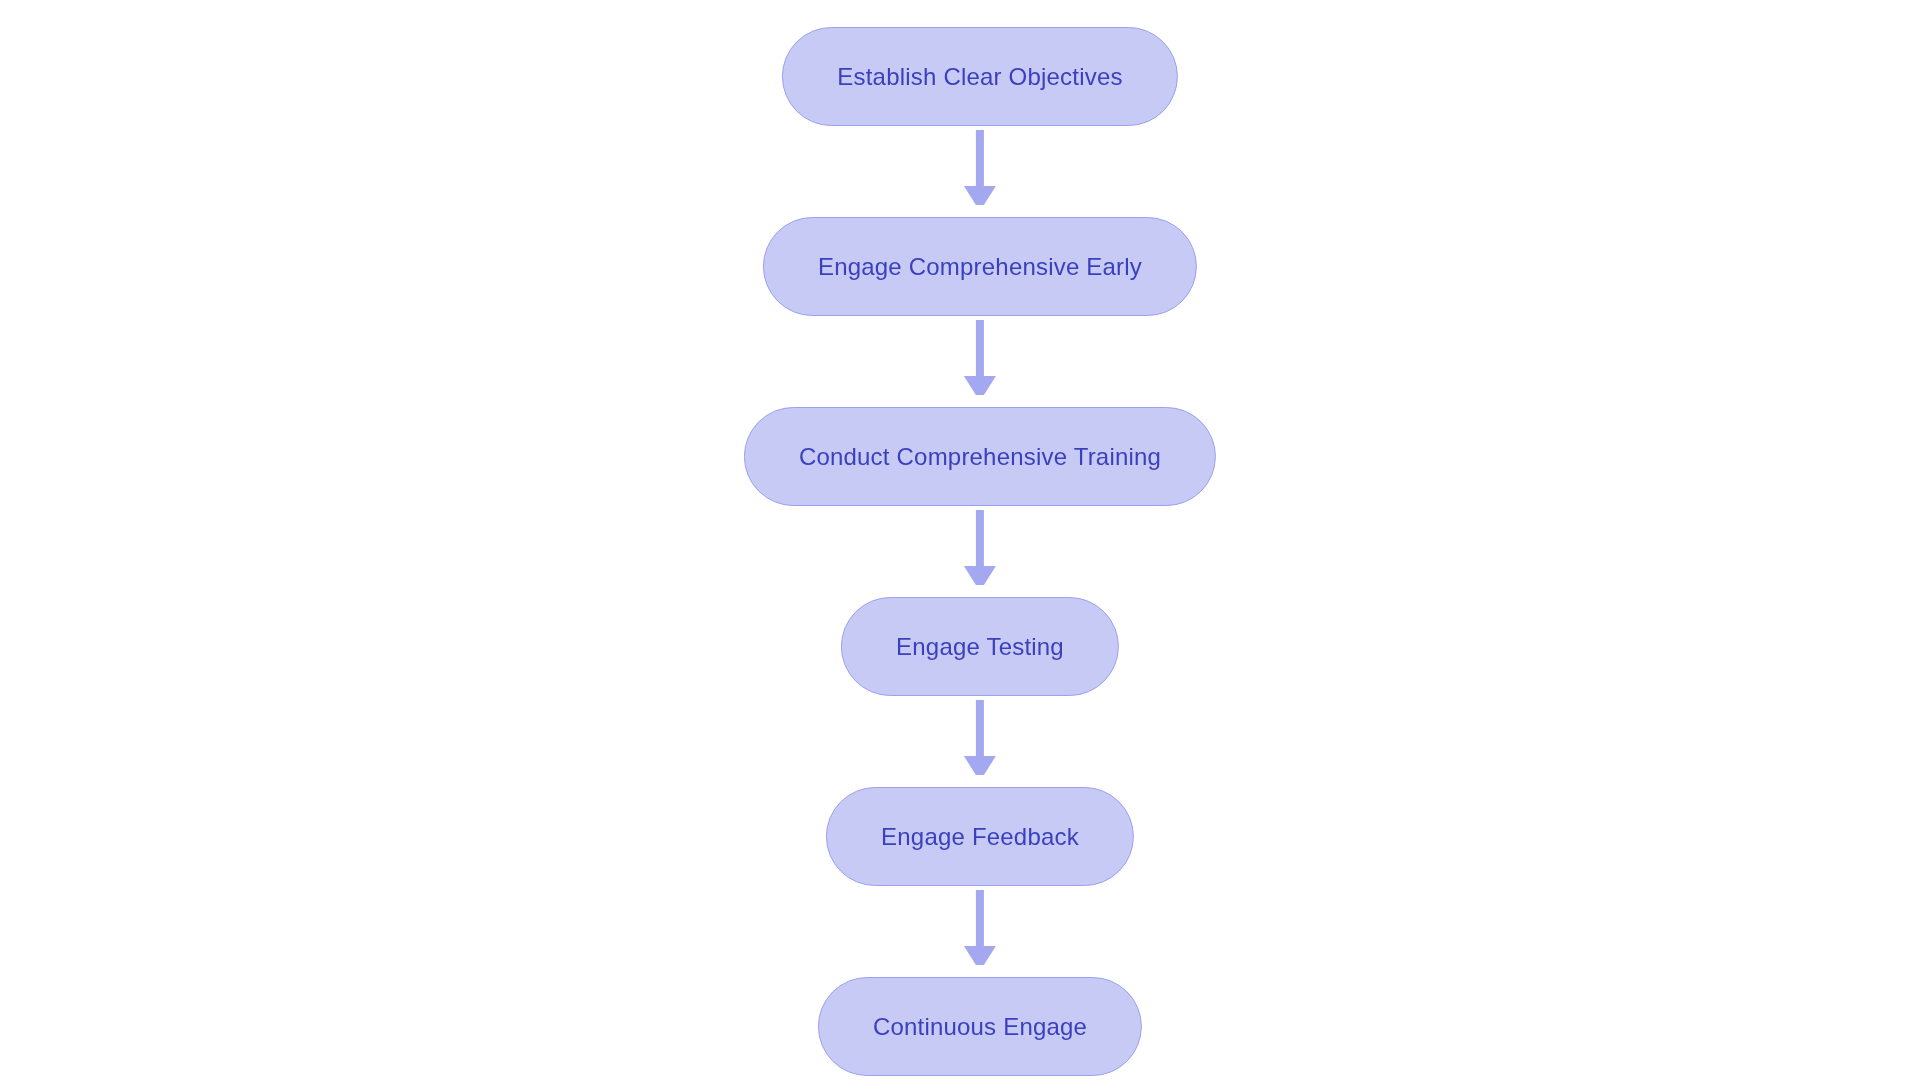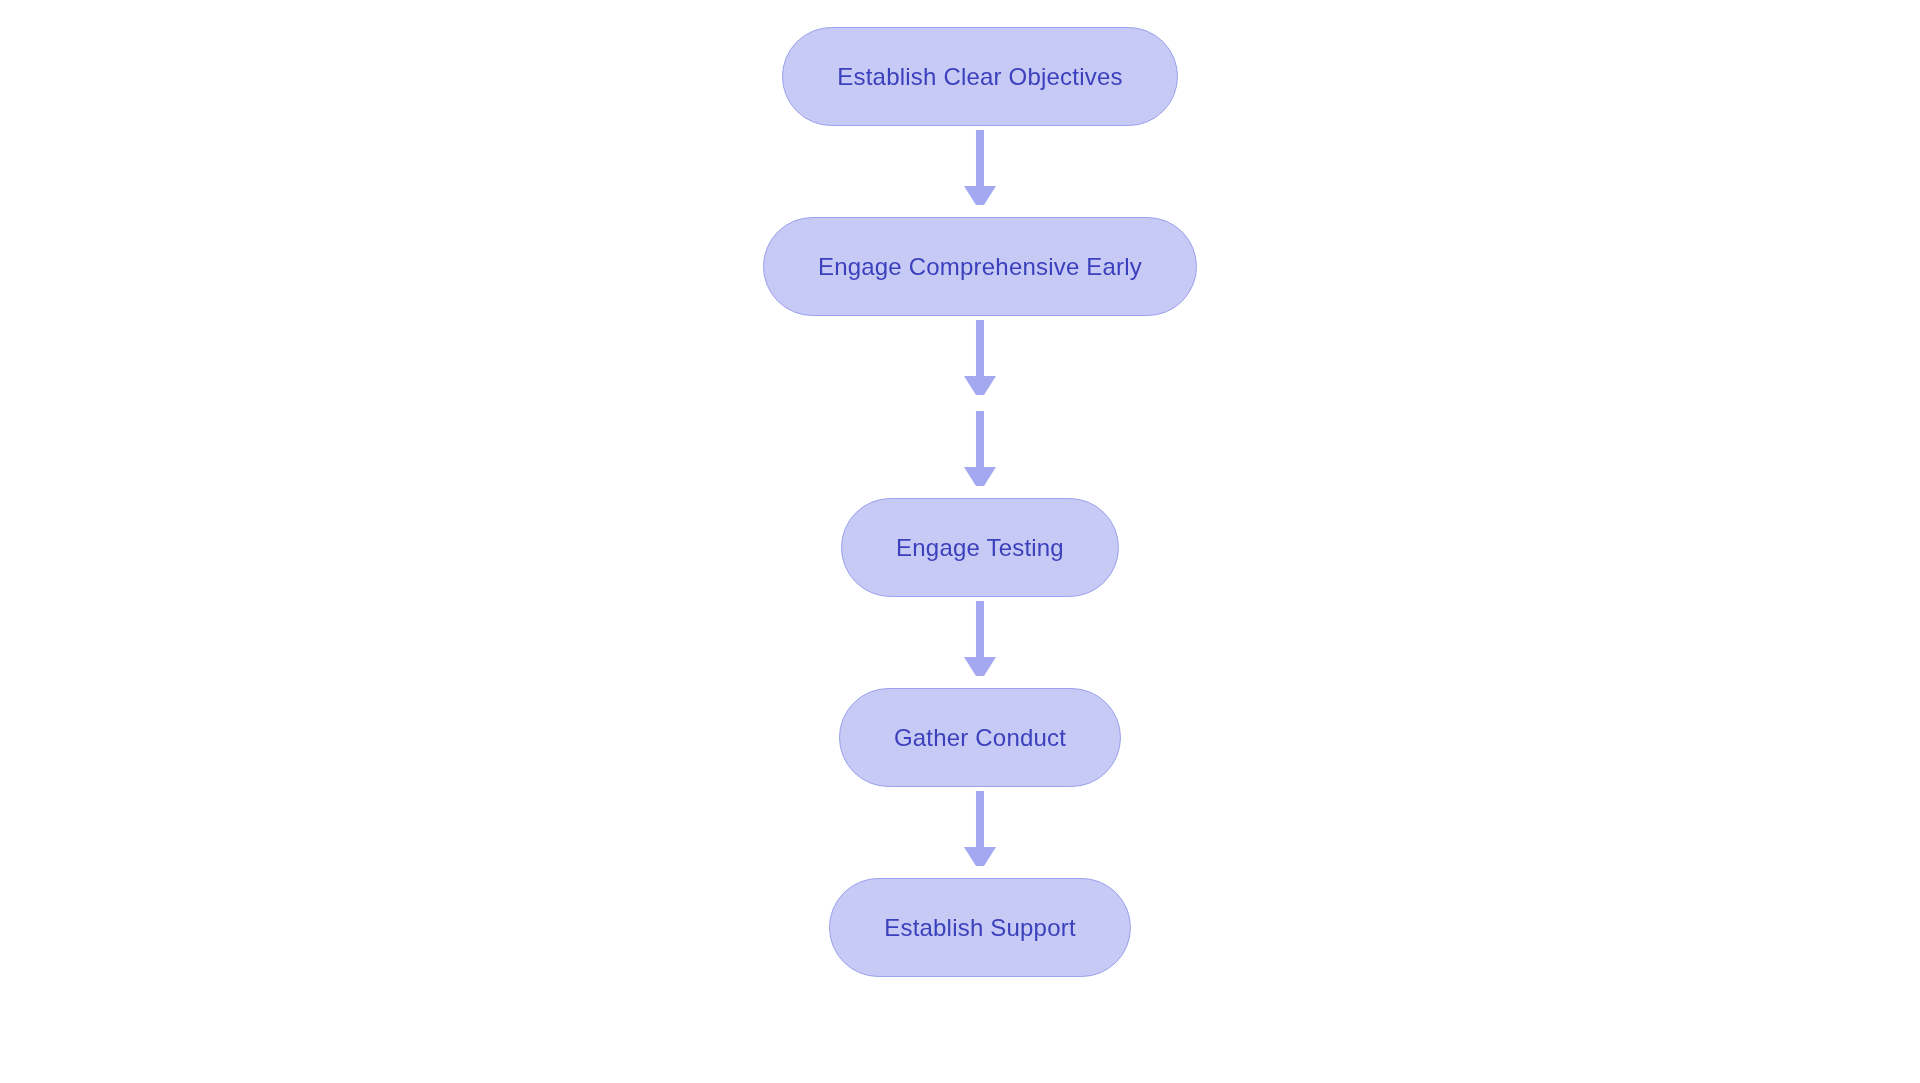--- a/index.html
+++ b/index.html
@@ -81,42 +81,45 @@
 
     <div class="node">
       <span>Engage Comprehensive Early</span>
     </div>
 
     <div class="arrow">
       <div class="shaft"></div>
       <div class="head"></div>
     </div>
 
+    <div class="node">
+      <span>Conduct Comprehensive Training</span>
+    </div>
 
     <div class="arrow">
       <div class="shaft"></div>
       <div class="head"></div>
     </div>
 
     <div class="node">
       <span>Engage Testing</span>
     </div>
 
     <div class="arrow">
       <div class="shaft"></div>
       <div class="head"></div>
     </div>
 
     <div class="node">
-      <span>Gather Conduct</span>
+      <span>Engage Feedback</span>
     </div>
 
     <div class="arrow">
       <div class="shaft"></div>
       <div class="head"></div>
     </div>
 
     <div class="node">
-      <span>Establish Support</span>
+      <span>Continuous Engage</span>
     </div>
 
   </div>
 </div>
 
 </body></html>

